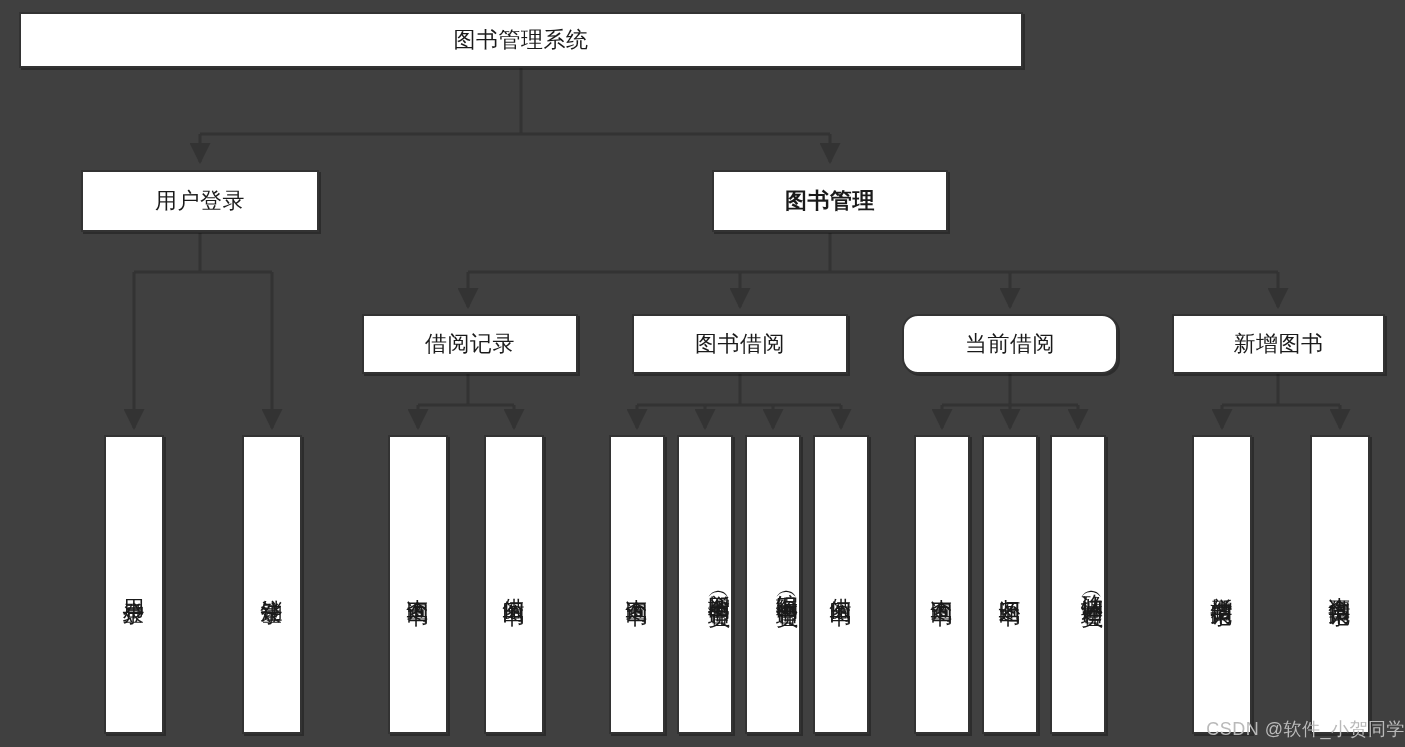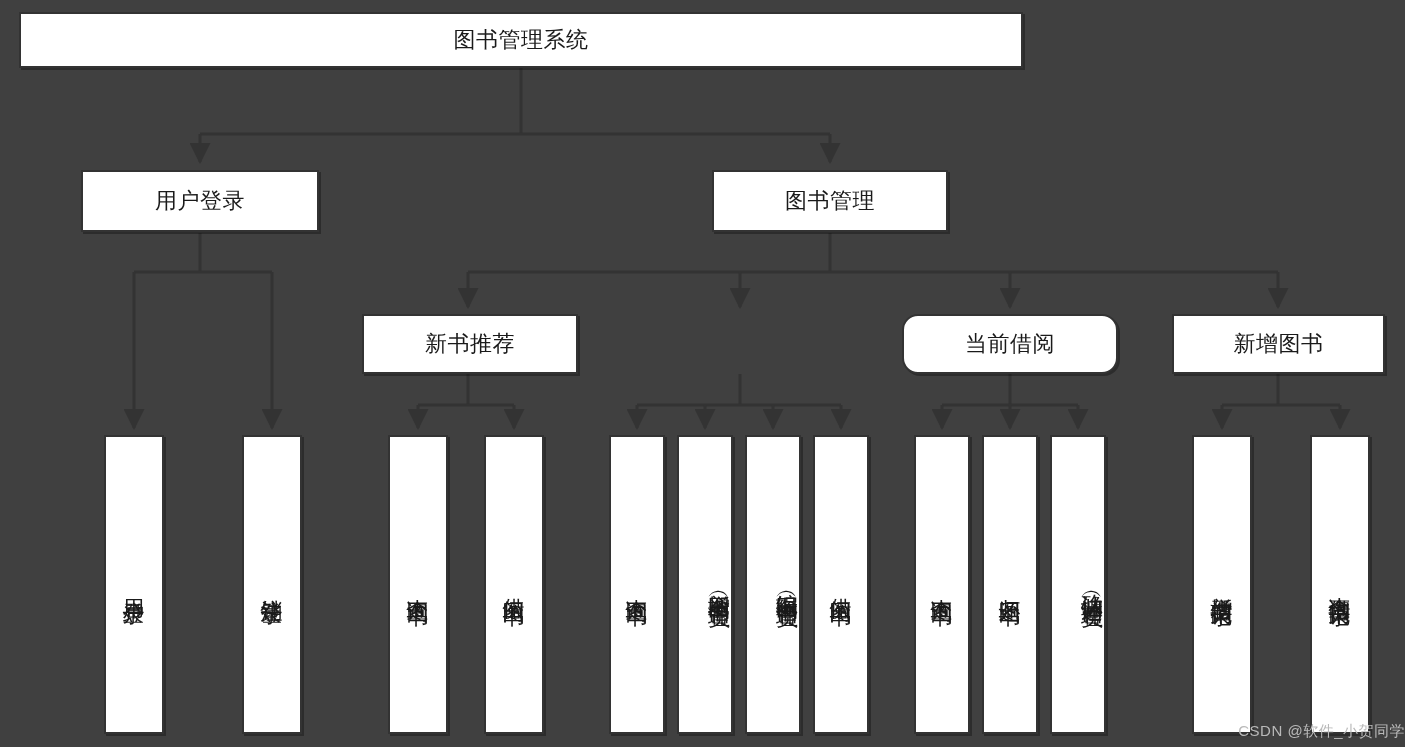--- a/index.html
+++ b/index.html
@@ -51,21 +51,21 @@
     padding: 6px 0;
     align-items: flex-start;
   }
   .node-v.center-v {
     align-items: center;
   }
   #watermark {
     position: absolute;
     right: 8px;
     bottom: 6px;
-    font-size: 15px;
+    font-size: 18px;
     color: #b9b9b9;
     white-space: nowrap;
     letter-spacing: 0.5px;
     pointer-events: none;
   }
 </style>
 </head>
 <body>
 
 <div id="diagram-root">
@@ -120,26 +120,29 @@
     </g>
   </svg>
 
   <div class="node node-h" style="left:19px; top:12px; width:1004px; height:56px;">
     <span>图书管理系统</span>
   </div>
 
   <div class="node node-h" style="left:81px; top:170px; width:238px; height:62px;">
     <span>用户登录</span>
   </div>
-  <div class="node node-h" style="left:712px; top:170px; width:236px; height:62px;">
+  <div class="node node-h" style="left:712px; top:170px; width:236px; height:62px;font-weight:bold;">
     <span>图书管理</span>
   </div>
 
   <div class="node node-h" style="left:362px; top:314px; width:216px; height:60px;">
-    <span>新书推荐</span>
+    <span>借阅记录</span>
+  </div>
+  <div class="node node-h" style="left:632px; top:314px; width:216px; height:60px;">
+    <span>图书借阅</span>
   </div>
   <div class="node node-h" style="left:902px; top:314px; width:216px; height:60px;border-radius:16px;">
     <span>当前借阅</span>
   </div>
   <div class="node node-h" style="left:1172px; top:314px; width:213px; height:60px;">
     <span>新增图书</span>
   </div>
 
   <div class="node node-v center-v" style="left:104px; top:435px; width:60px; height:299px;">
     <span>用户登录</span>

